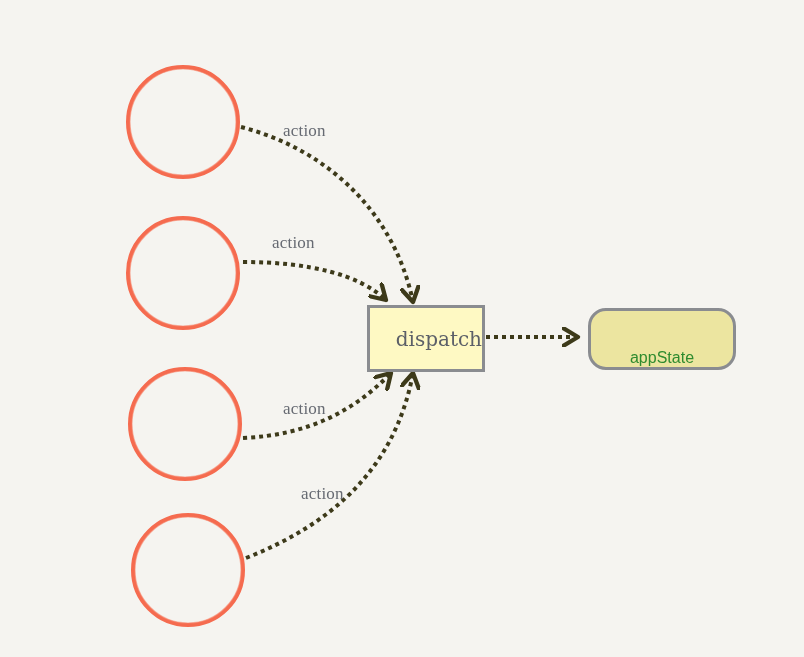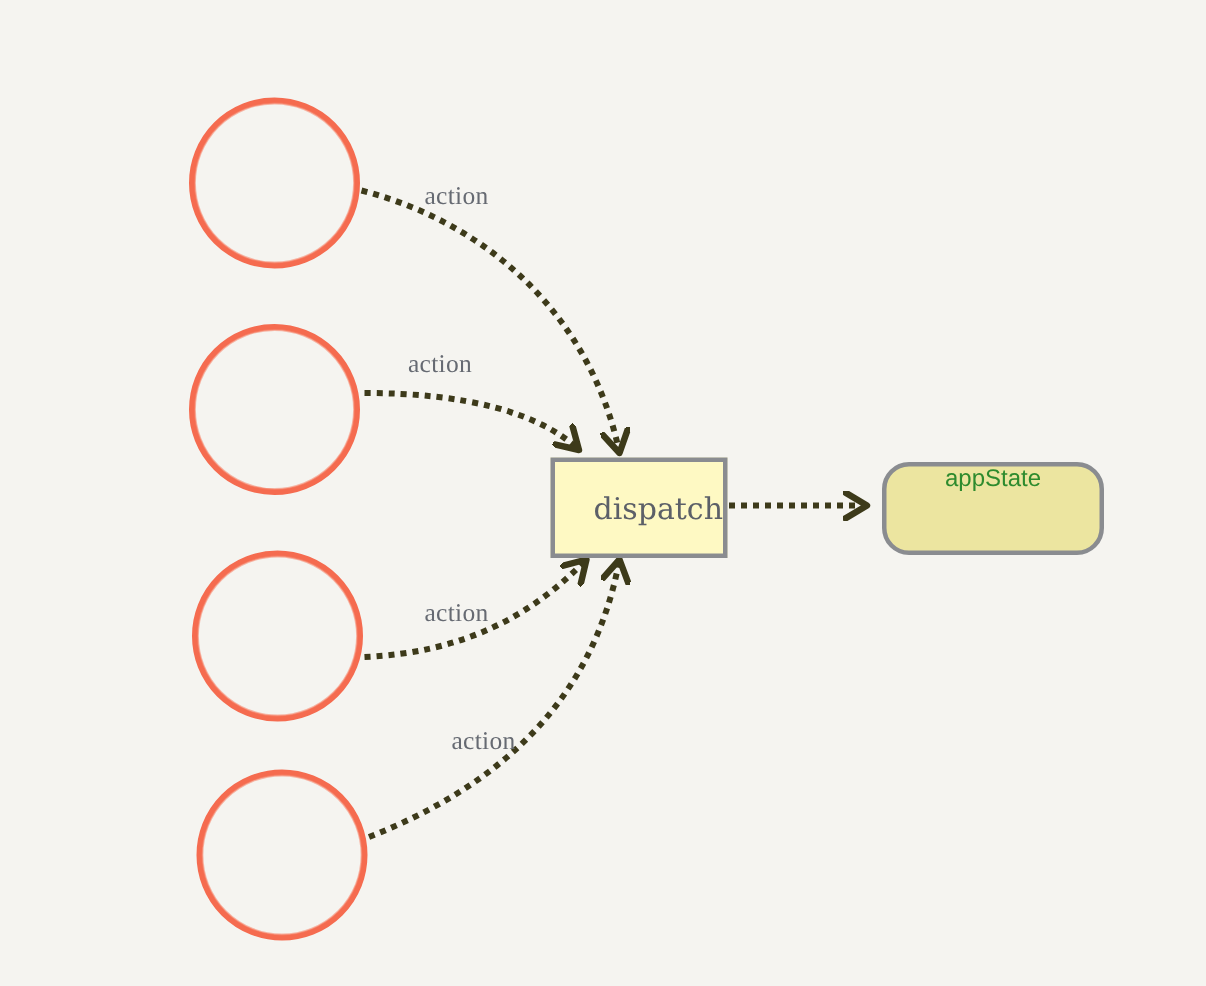--- a/index.html
+++ b/index.html
@@ -30,21 +30,21 @@
     color: #5c6068;
     box-sizing: content-box;
   }
   .appstate-box {
     position: absolute;
     left: 588px; top: 308px;
     width: 142px; height: 56px;
     border: 3px solid #8a8c90;
     border-radius: 18px;
     background: #ece5a0;
-    display: flex; align-items: flex-start; justify-content: center;
+    display: flex; align-items: flex-end; justify-content: center;
     font-family: "Liberation Sans", sans-serif;
     font-size: 16px;
     color: #2e8b2e;
   }
 </style>
 </head>
 <body>
 
 <svg class="canvas" width="804" height="657" viewBox="0 0 804 657">
   <defs>

